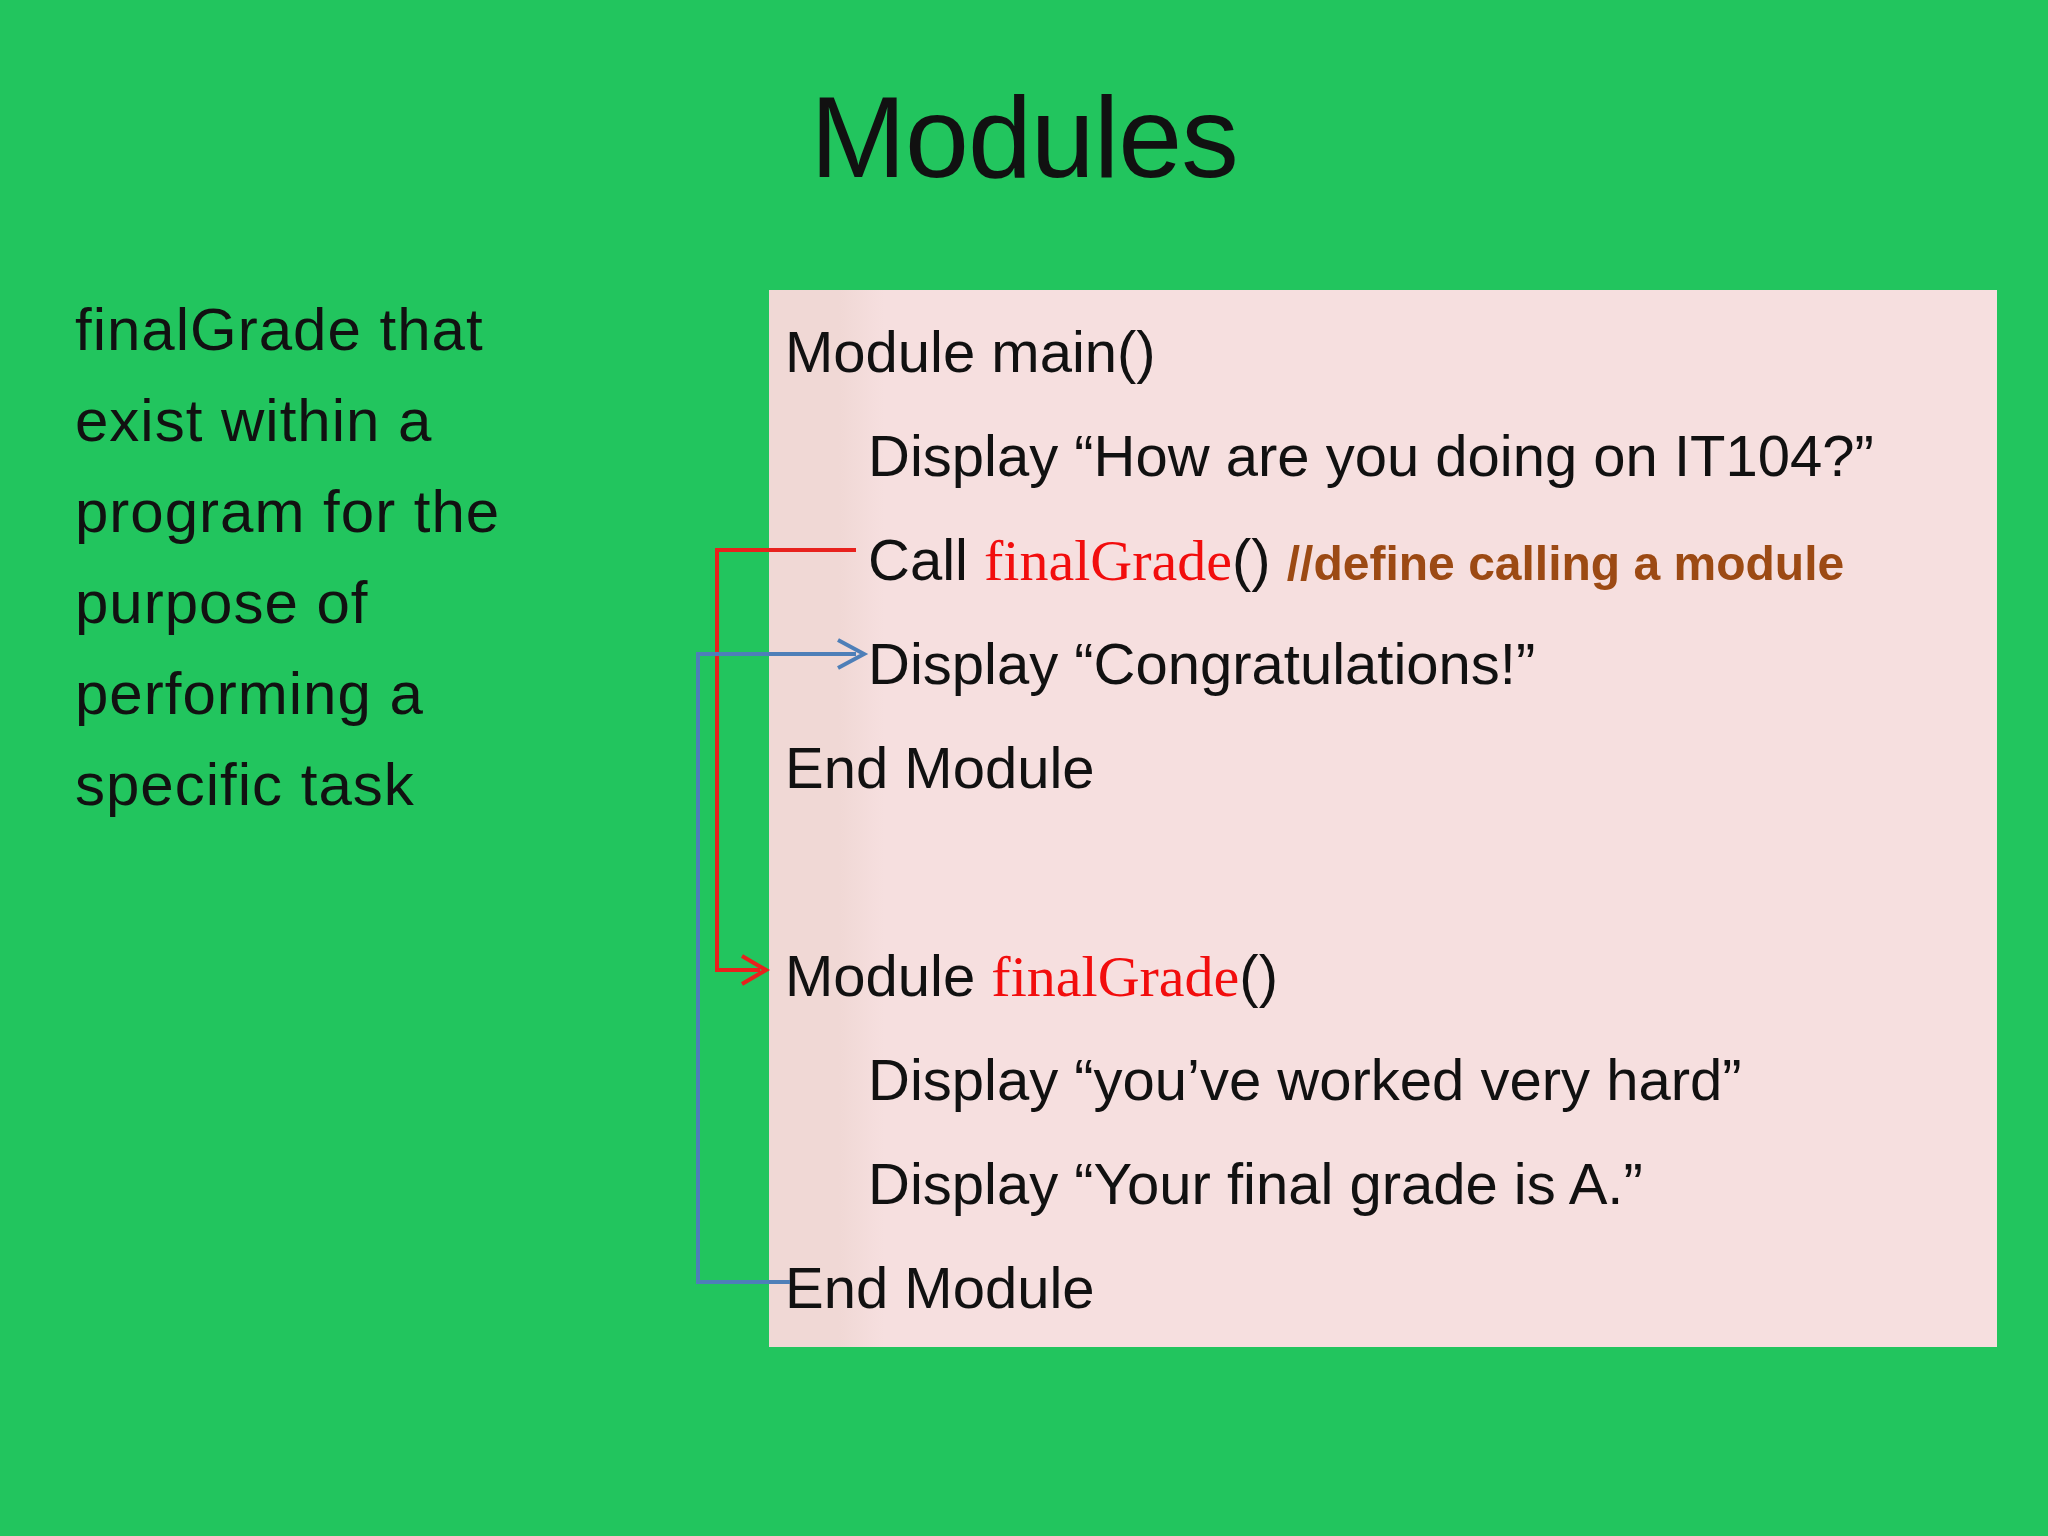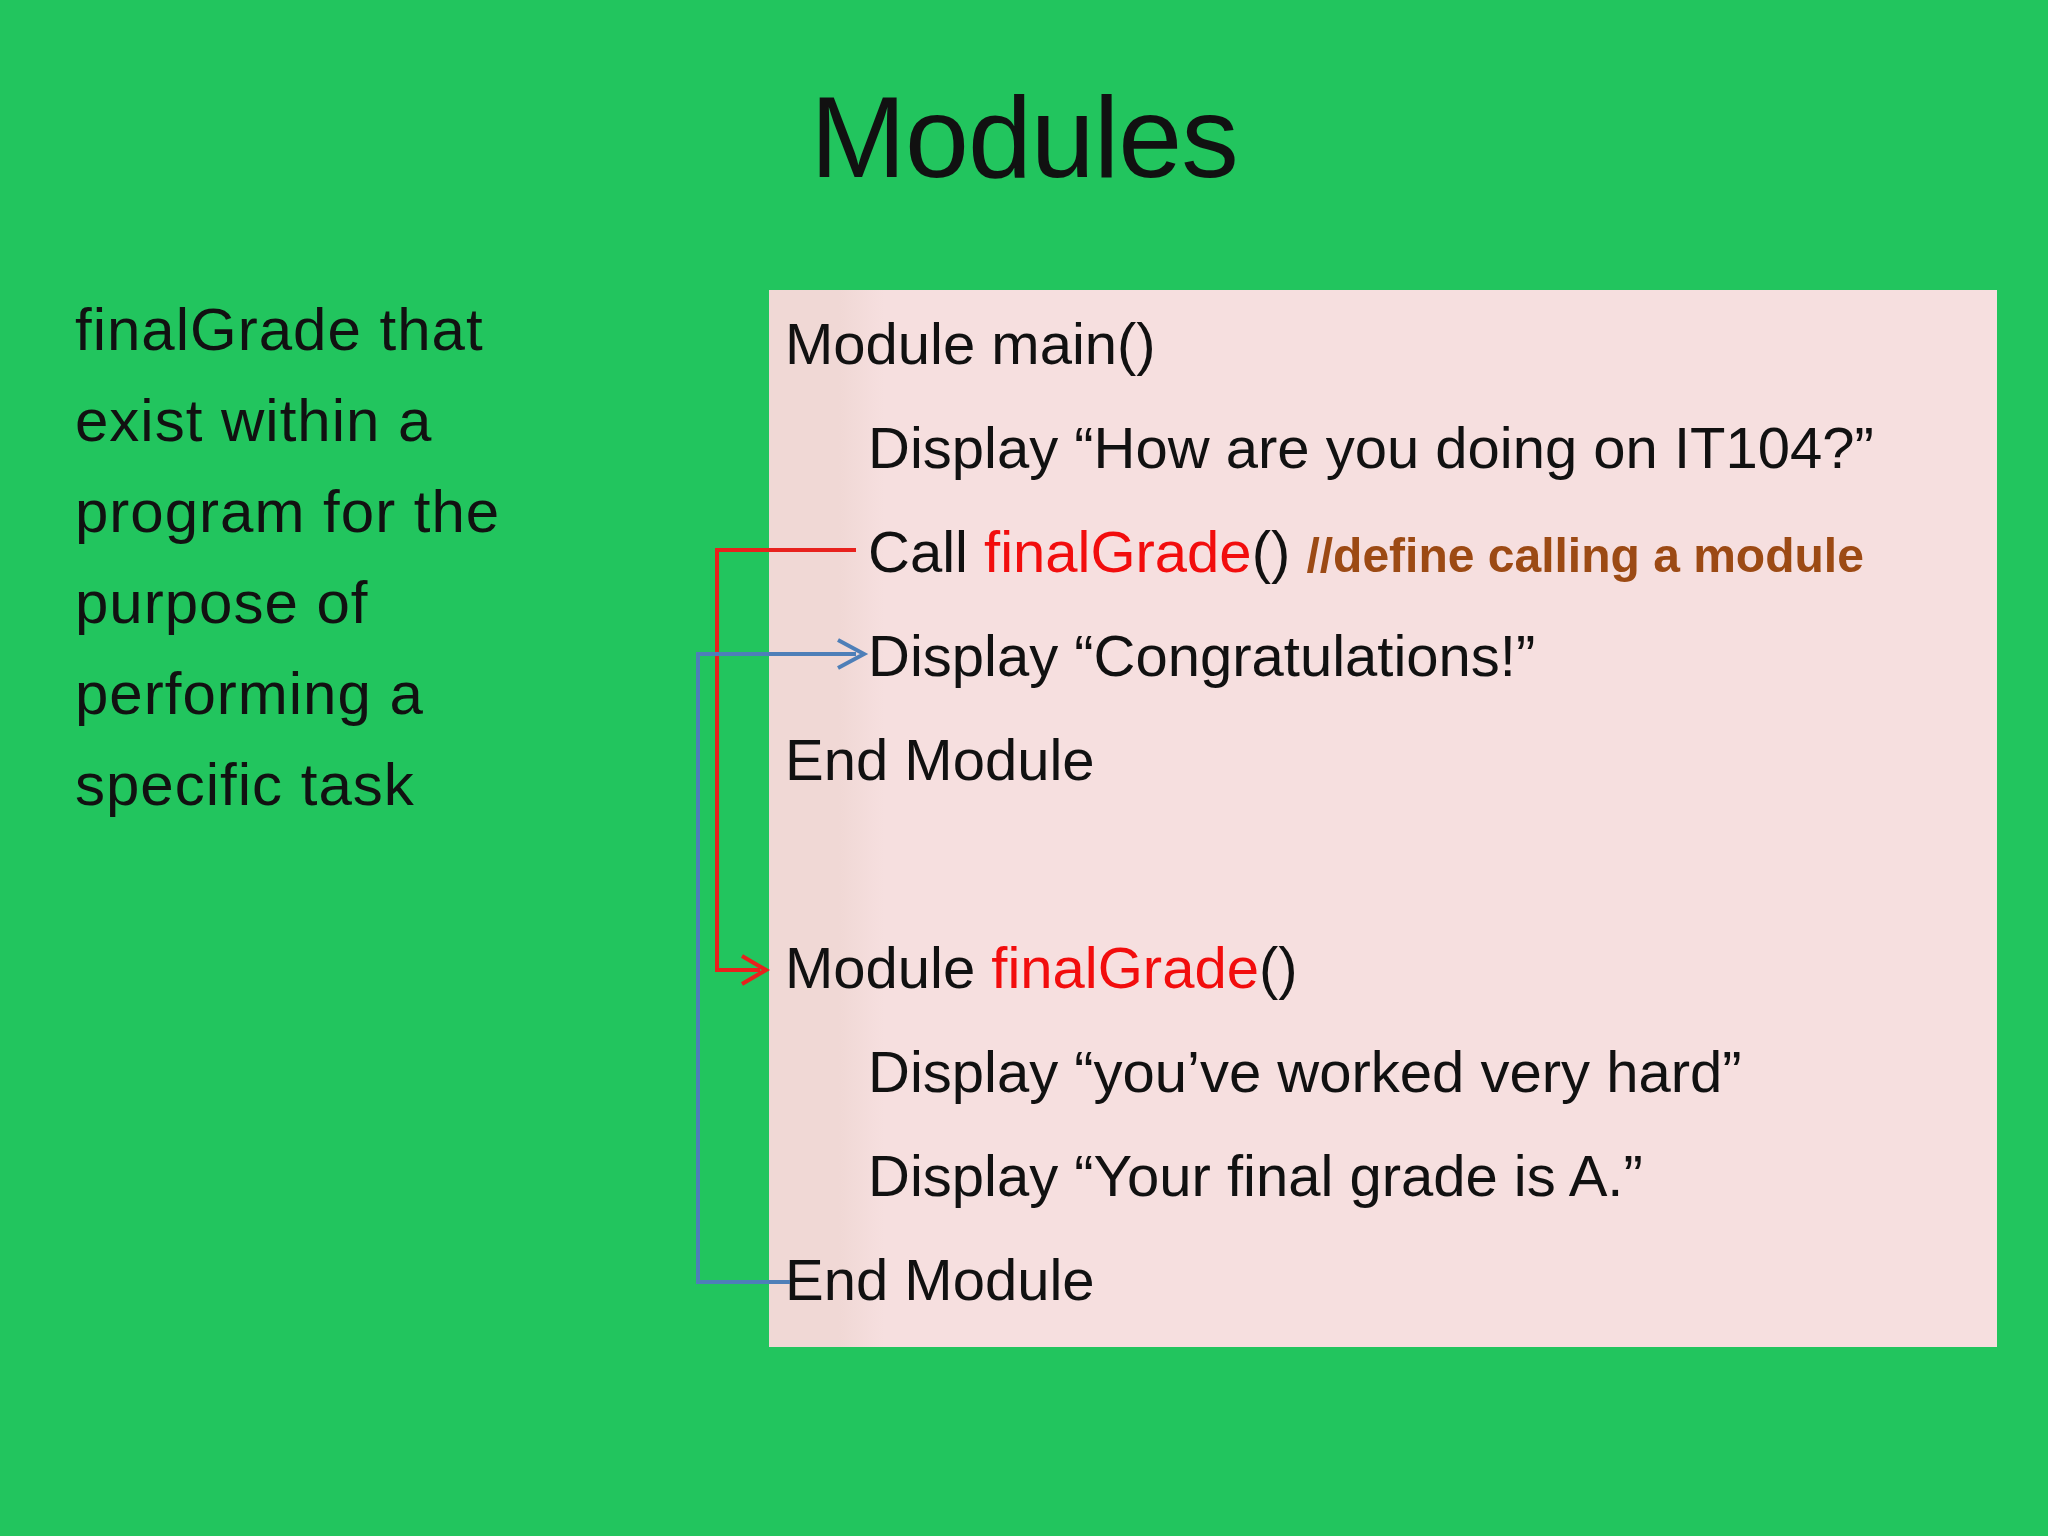--- a/index.html
+++ b/index.html
@@ -47,35 +47,36 @@
     padding-left: 58px;
   }
   .codebox {
     position: absolute;
     left: 769px;
     top: 290px;
     width: 1228px;
     height: 1057px;
     background: linear-gradient(90deg, #f0d8d5 0px, #f0d8d5 70px, var(--code-box-bg, #f6dfdf) 115px);
     box-sizing: border-box;
-    padding-top: 2px;
+    padding-top: 10px;
     font-size: 58px;
     color: var(--text-black, #111);
   }
   .cline {
     height: 104px;
     line-height: 104px;
     padding-left: 16px;
     white-space: nowrap;
   }
   .cline.ind {
     padding-left: 99px;
   }
   .red {
     color: var(--function-red, #f20d0d);
+    font-family: Liberation Serif, serif;
   }
   .comment {
     color: var(--comment-brown, #9c4a14);
     font-size: 48px;
     font-weight: bold;
   }
   .overlay {
     position: absolute;
     left: 0;
     top: 0;

